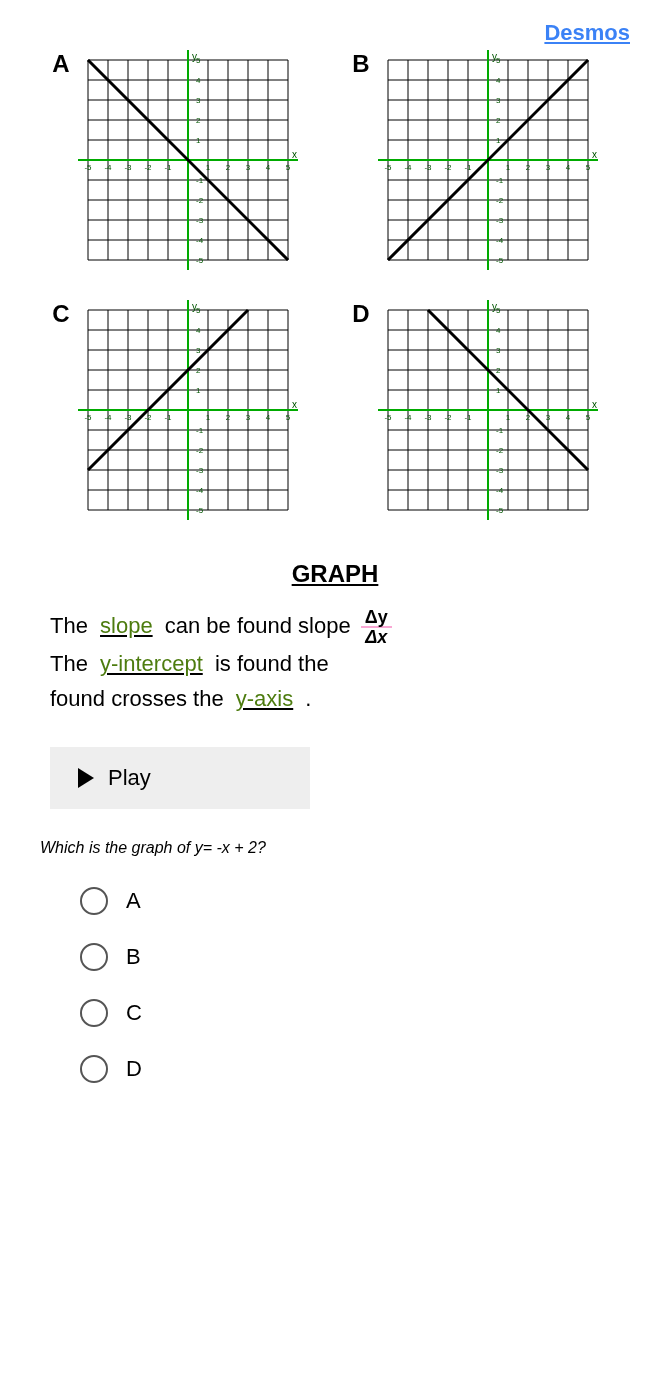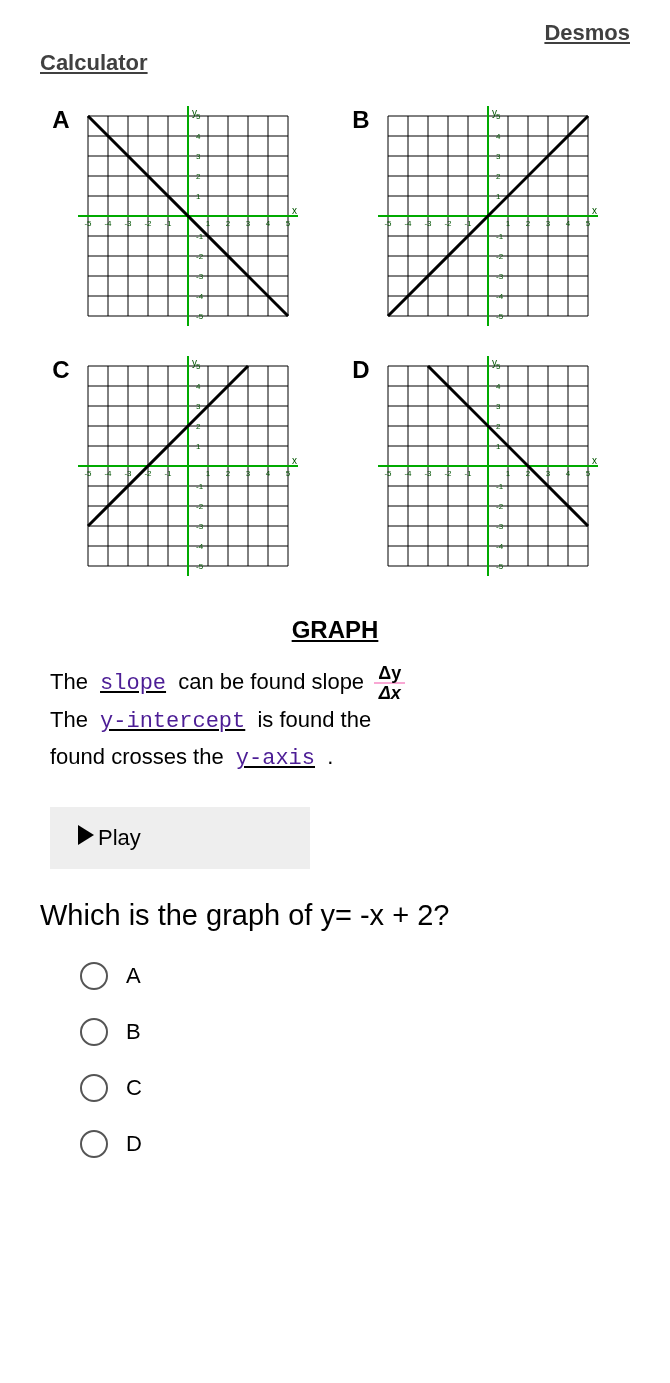--- a/index.html
+++ b/index.html
@@ -10,21 +10,21 @@
     width: 670px;
   }
   .page {
     padding: 20px 40px 40px 40px;
   }
   .link-row {
     text-align: right;
     margin-bottom: 4px;
   }
   .link {
-    color: #404040;
+    color: #3b82f6;
     font-weight: bold;
     text-decoration: underline;
     font-size: 22px;
   }
   .link-left {
     text-align: left;
     margin-bottom: 30px;
   }
   .graph-grid {
     display: grid;
@@ -51,61 +51,62 @@
     text-decoration: underline;
     font-size: 24px;
     margin-bottom: 20px;
   }
   .graph-text {
     font-family: 'Comic Sans MS', cursive, sans-serif;
     font-size: 22px;
     line-height: 1.6;
   }
   .blank {
-    color: #4c1d95;
+    color: #4d7c0f;
     text-decoration: underline;
     text-decoration-color: #000;
     padding: 0 6px;
-    font-family: Liberation Mono, monospace;
   }
   .frac {
     display: inline-block;
     vertical-align: middle;
     text-align: center;
     line-height: 1.0;
     font-weight: bold;
     font-size: 18px;
     margin-left: 4px;
   }
   .frac .num { border-bottom: 2px solid #f9a8d4; padding: 0 4px; }
   .frac .den { padding: 0 4px; font-style: italic; }
 
   .play-btn {
     display: flex;
-    gap: 4px;
+    align-items: center;
+    gap: 14px;
     background: #eeeeee;
     border: none;
     padding: 18px 28px;
     font-size: 22px;
     margin: 30px 0 30px 10px;
     width: 260px;
     cursor: pointer;
     font-family: Arial, Helvetica, sans-serif;
   }
   .play-icon {
     width: 0; height: 0;
     border-top: 10px solid transparent;
     border-bottom: 10px solid transparent;
     border-left: 16px solid #000;
   }
 
   .question {
-    font-size: 29px;
+    font-size: 16px;
     margin: 20px 0 30px 0;
     font-family: Arial, Helvetica, sans-serif;
+    font-style: italic;
   }
   .answers { padding-left: 40px; }
   .answer {
     display: flex;
     align-items: center;
     gap: 18px;
     margin-bottom: 28px;
     font-size: 22px;
     cursor: pointer;
   }
@@ -115,23 +116,20 @@
     border-radius: 50%;
     flex-shrink: 0;
   }
 </style>
 </head>
 <body>
 
 <div class="page">
   <div class="link-row">
     <a class="link">Desmos</a>
-  </div>
-  <div class="link-left">
-    <a class="link">Calculator</a>
   </div>
 
   <div class="graph-grid">
     <div class="graph-cell">
       <div class="graph-label">A</div>
       <svg class="mini-graph" viewBox="0 0 220 220">
         <g class="gridlines">
             <line x1="10" x2="10" y1="10" y2="210" stroke="#000" stroke-width="1"></line>
             <line y1="10" y2="10" x1="10" x2="210" stroke="#000" stroke-width="1"></line>
             <line x1="30" x2="30" y1="10" y2="210" stroke="#000" stroke-width="1"></line>

